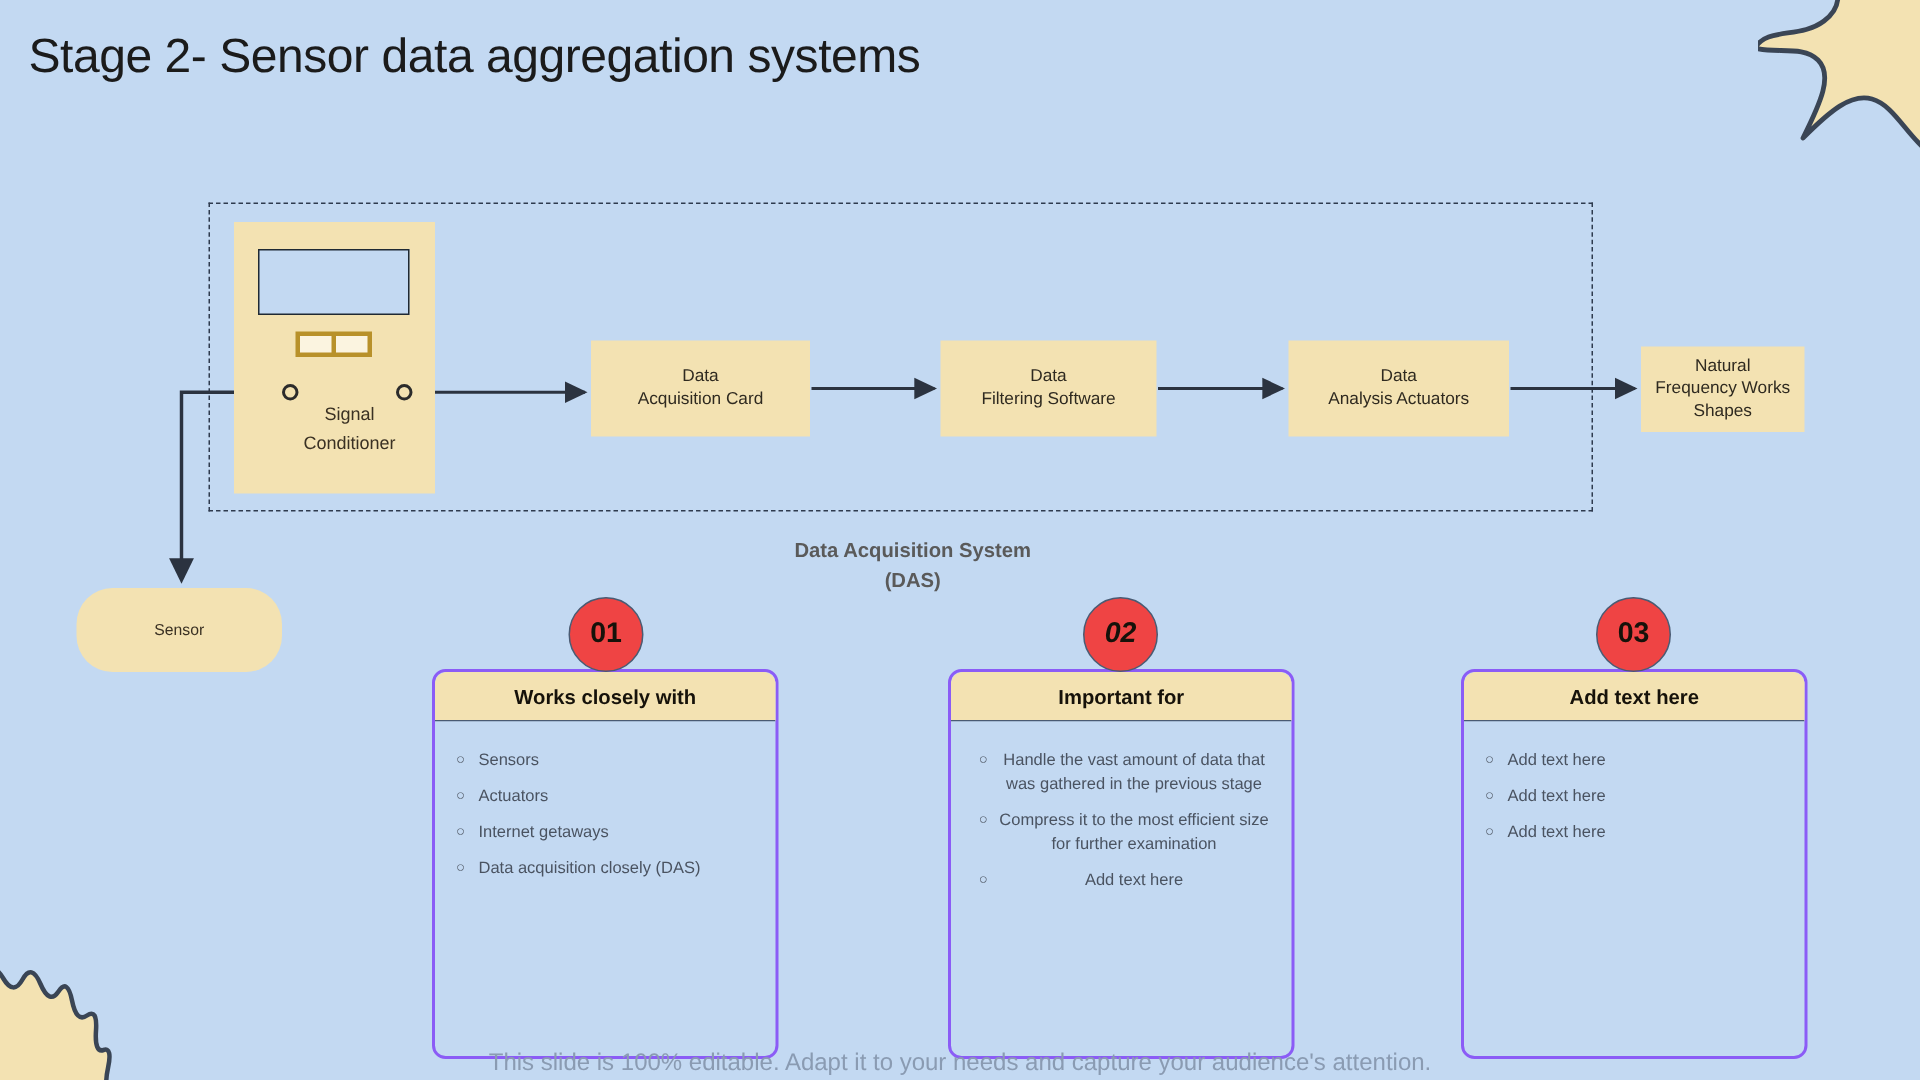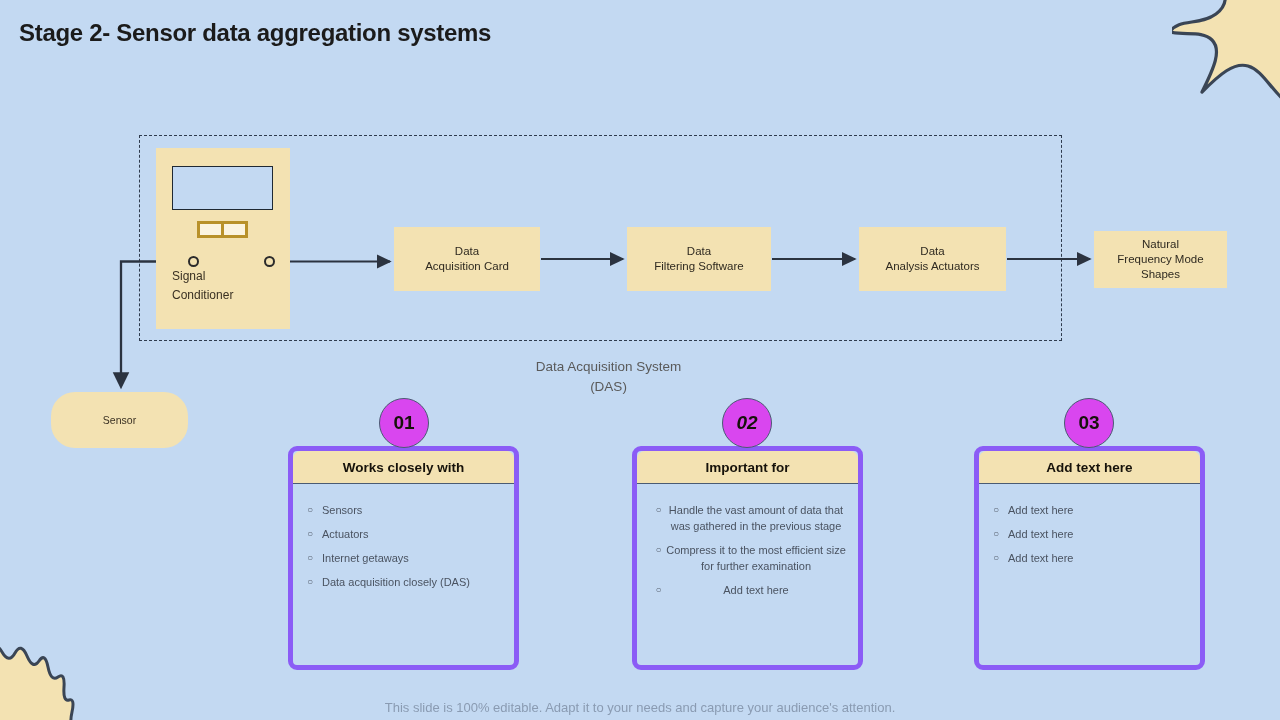--- a/index.html
+++ b/index.html
@@ -30,22 +30,22 @@
     pointer-events: none;
   }
   #deco-tr { right: -2px; top: -4px; width: 110px; height: 110px; }
   #deco-bl { left: -30px; bottom: -4px; width: 120px; height: 110px; }
 
   
   #title {
     position: absolute;
     left: 19px;
     top: 19px;
-    font-size: 24px;
-    font-weight: bold;
+    font-size: 32px;
+    font-weight: normal;
     color: #1b1b1b;
     letter-spacing: -0.3px;
     white-space: nowrap;
     text-align: center;
   }
   #subtitle {
     position: absolute;
     left: 21px;
     top: 70px;
     font-size: 9.2px;
@@ -64,21 +64,21 @@
     border: 1.4px dashed #2e3b4e;
     box-sizing: border-box;
   }
   #das-label {
     position: absolute;
     left: 466px;
     top: 357px;
     width: 285px;
     text-align: center;
     font-size: 13.5px;
-    font-weight: normal;
+    font-weight: bold;
     color: #5a5a5a;
     line-height: 20px;
   }
 
   
   #sig-cond {
     position: absolute;
     left: 156px;
     top: 148px;
     width: 134px;
@@ -112,20 +112,21 @@
     display: block;
     width: 21px;
     height: 11px;
     background: #fbf4e0;
   }
   #sig-label {
     position: absolute;
     left: 172px;
     top: 267px;
     width: 122px;
+    text-align: center;
     font-size: 12px;
     color: #3a3123;
     line-height: 19px;
   }
   .port {
     position: absolute;
     width: 11px;
     height: 11px;
     border-radius: 50%;
     background: #f3e2b2;
@@ -144,21 +145,21 @@
     line-height: 15px;
     display: flex;
     align-items: center;
     justify-content: center;
     text-align: center;
     box-sizing: border-box;
   }
   #box-acq  { left: 394px;  top: 227px; width: 146px; height: 64px; }
   #box-filt { left: 627px;  top: 227px; width: 144px; height: 64px; }
   #box-anal { left: 859px;  top: 227px; width: 147px; height: 64px; }
-  #box-nat  { left: 1094px; top: 231px; width: 133px; height: 57px; }
+  #box-nat  { left: 1094px; top: 231px; width: 109px; height: 57px; }
 
   
   #connectors {
     position: absolute;
     left: 0; top: 0;
     width: 1280px;
     height: 720px;
   }
 
   
@@ -174,23 +175,23 @@
     justify-content: center;
     font-size: 10.5px;
     color: #3a3123;
     border-radius: 24px;
   }
 
   
   .card {
     position: absolute;
     width: 231px;
-    height: 224px;
+    height: 260px;
     background: #c3d9f2;
-    border: 5px solid #8b5cf6;
+    border: 2px solid #8b5cf6;
     border-radius: 9px;
     box-sizing: border-box;
   }
   #card-1 { left: 288px; top: 446px; }
   #card-2 { left: 632px; top: 446px; text-align: center; }
   #card-3 { left: 974px; top: 446px; }
 
   .card-head {
     position: absolute;
     left: 0; top: 0;
@@ -231,21 +232,21 @@
     color: #5a6472;
     line-height: 16px;
   }
   .bullet .btext { flex: 1 1 auto; }
 
   .badge {
     position: absolute;
     width: 50px;
     height: 50px;
     border-radius: 50%;
-    background: #d946ef;
+    background: #ef4444;
     border: 1px solid #4a5b73;
     box-sizing: border-box;
     display: flex;
     align-items: center;
     justify-content: center;
     font-size: 19px;
     font-weight: bold;
     color: #16120a;
     z-index: 5;
   }
@@ -253,21 +254,21 @@
   #badge-2 { left: 722px; top: 398px; font-style: italic; }
   #badge-3 { left: 1064px; top: 398px; }
 
   
   #footer {
     position: absolute;
     left: 0;
     top: 700px;
     width: 1280px;
     text-align: center;
-    font-size: 13px;
+    font-size: 16px;
     color: #8a9bb2;
   }
 </style>
 </head>
 <body>
 
 <div id="slide">
 
   <svg class="deco" id="deco-tr" viewBox="0 0 110 110" width="110" height="110">
     <path d="M44 -30 C 52 -6, 60 6, 44 18 C 28 30, 6 22, -2 36 C 12 40, 30 34, 40 44
@@ -340,21 +341,21 @@
   </div>
   <div class="flow-box" id="box-anal">
     <div>
       <div>Data</div>
       <div>Analysis Actuators</div>
     </div>
   </div>
   <div class="flow-box" id="box-nat">
     <div>
       <div>Natural</div>
-      <div>Frequency Mode</div>
+      <div>Frequency Works</div>
       <div>Shapes</div>
     </div>
   </div>
 
   <div id="sensor-box">
     <span>Sensor</span>
   </div>
 
   <div class="badge" id="badge-1">
     <span>01</span>

